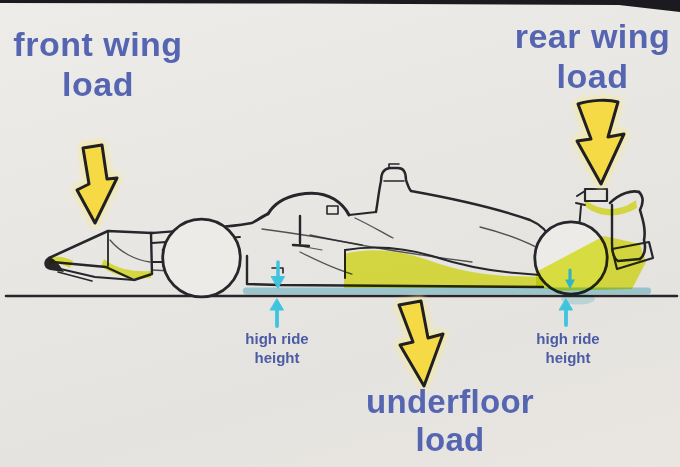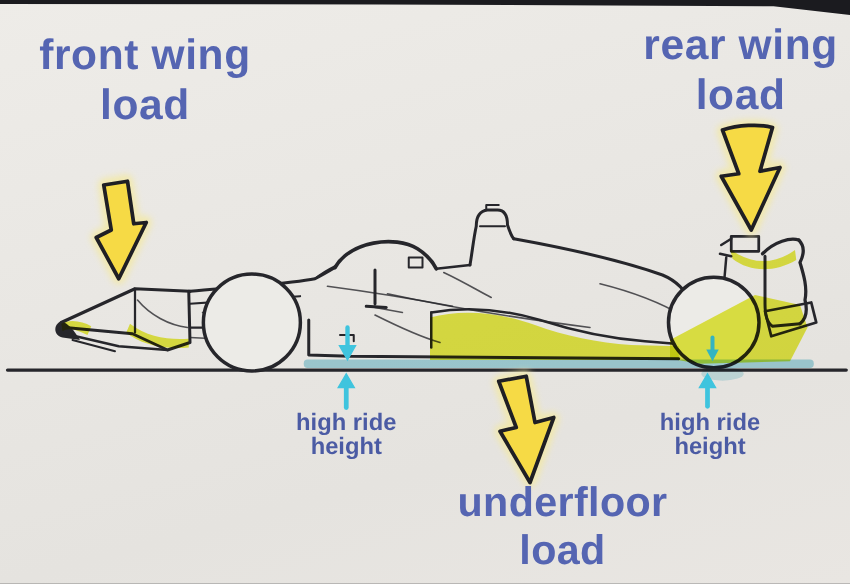--- a/index.html
+++ b/index.html
@@ -22,21 +22,21 @@
   .faint{stroke:var(--sketch-ink);fill:none;opacity:.78;stroke-linecap:round;}
   .hl{fill:var(--highlight-yellow);mix-blend-mode:multiply;opacity:.92;}
   .gap{fill:var(--gap-cyan);mix-blend-mode:multiply;}
   .cyan-arrow{fill:var(--ride-cyan);stroke:var(--ride-cyan);stroke-linecap:round;}
   .yarrow{fill:var(--arrow-yellow);stroke:#1f1f24;stroke-width:3;stroke-linejoin:round;}
   .yglow{fill:none;stroke:var(--arrow-glow);stroke-width:11;stroke-linejoin:round;opacity:.85;}
   .wheel{fill:#ecebe7;}
   .label{position:absolute;text-align:center;color:var(--label-text);font-weight:700;}
   .label-lg{font-size:34px;line-height:40px;letter-spacing:.5px;}
   .label-md{font-size:33px;line-height:38px;letter-spacing:.3px;}
-  .label-sm{font-size:19px;line-height:19px;color:var(--small-label-text);}
+  .label-sm{font-size:15px;line-height:19px;color:var(--small-label-text);}
   .label div{white-space:nowrap;}
 </style>
 </head>
 <body>
 
 <div class="stage">
 
   <svg class="sketch" width="680" height="467" viewBox="0 0 680 467">
     <defs>
       <filter id="blur" x="-40%" y="-40%" width="180%" height="180%">
@@ -141,21 +141,21 @@
       <path class="yarrow" d="M578,104 C590,100 608,99 618,102 L608,137 L624,134 L601,184 L577,141 L591,139 Z"></path>
     </g>
     <g>
       <path class="yglow" filter="url(#blur)" d="M400,306 L420,302 L428,338 L442,335 L424,384 L401,345 L413,342 Z"></path>
       <path class="yarrow" d="M399,305 L421,301 L428,338 L443,334 L424,386 L400,345 L413,342 Z"></path>
     </g>
   </svg>
 
   <div class="photo-top-edge"></div>
 
-  <div class="label label-lg" style="left:8px;top:24px;width:180px;margin-left:18px;">
+  <div class="label label-lg" style="left:8px;top:24px;width:180px;">
     <div>front wing</div>
     <div>load</div>
   </div>
 
   <div class="label label-lg" style="left:500px;top:16px;width:185px;">
     <div>rear wing</div>
     <div>load</div>
   </div>
 
   <div class="label label-md" style="left:344px;top:383px;width:212px;">

